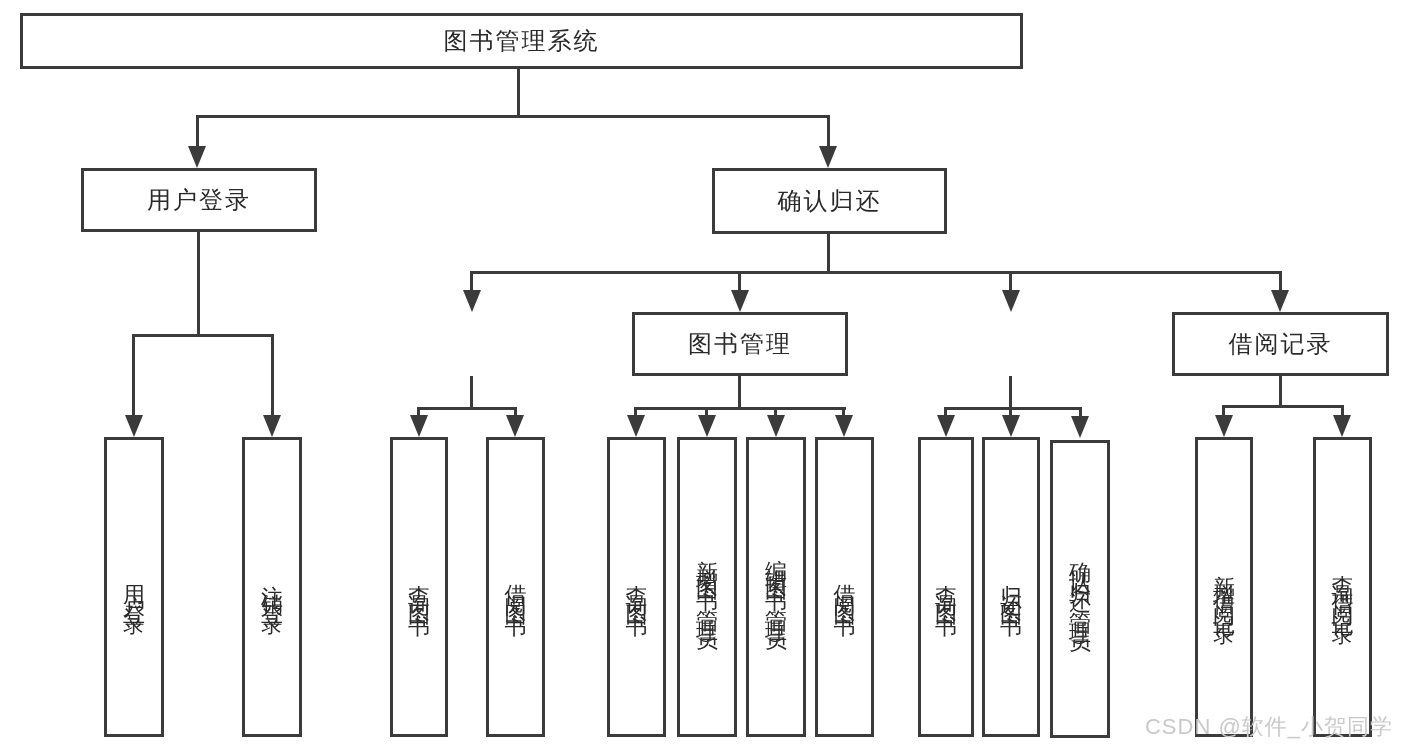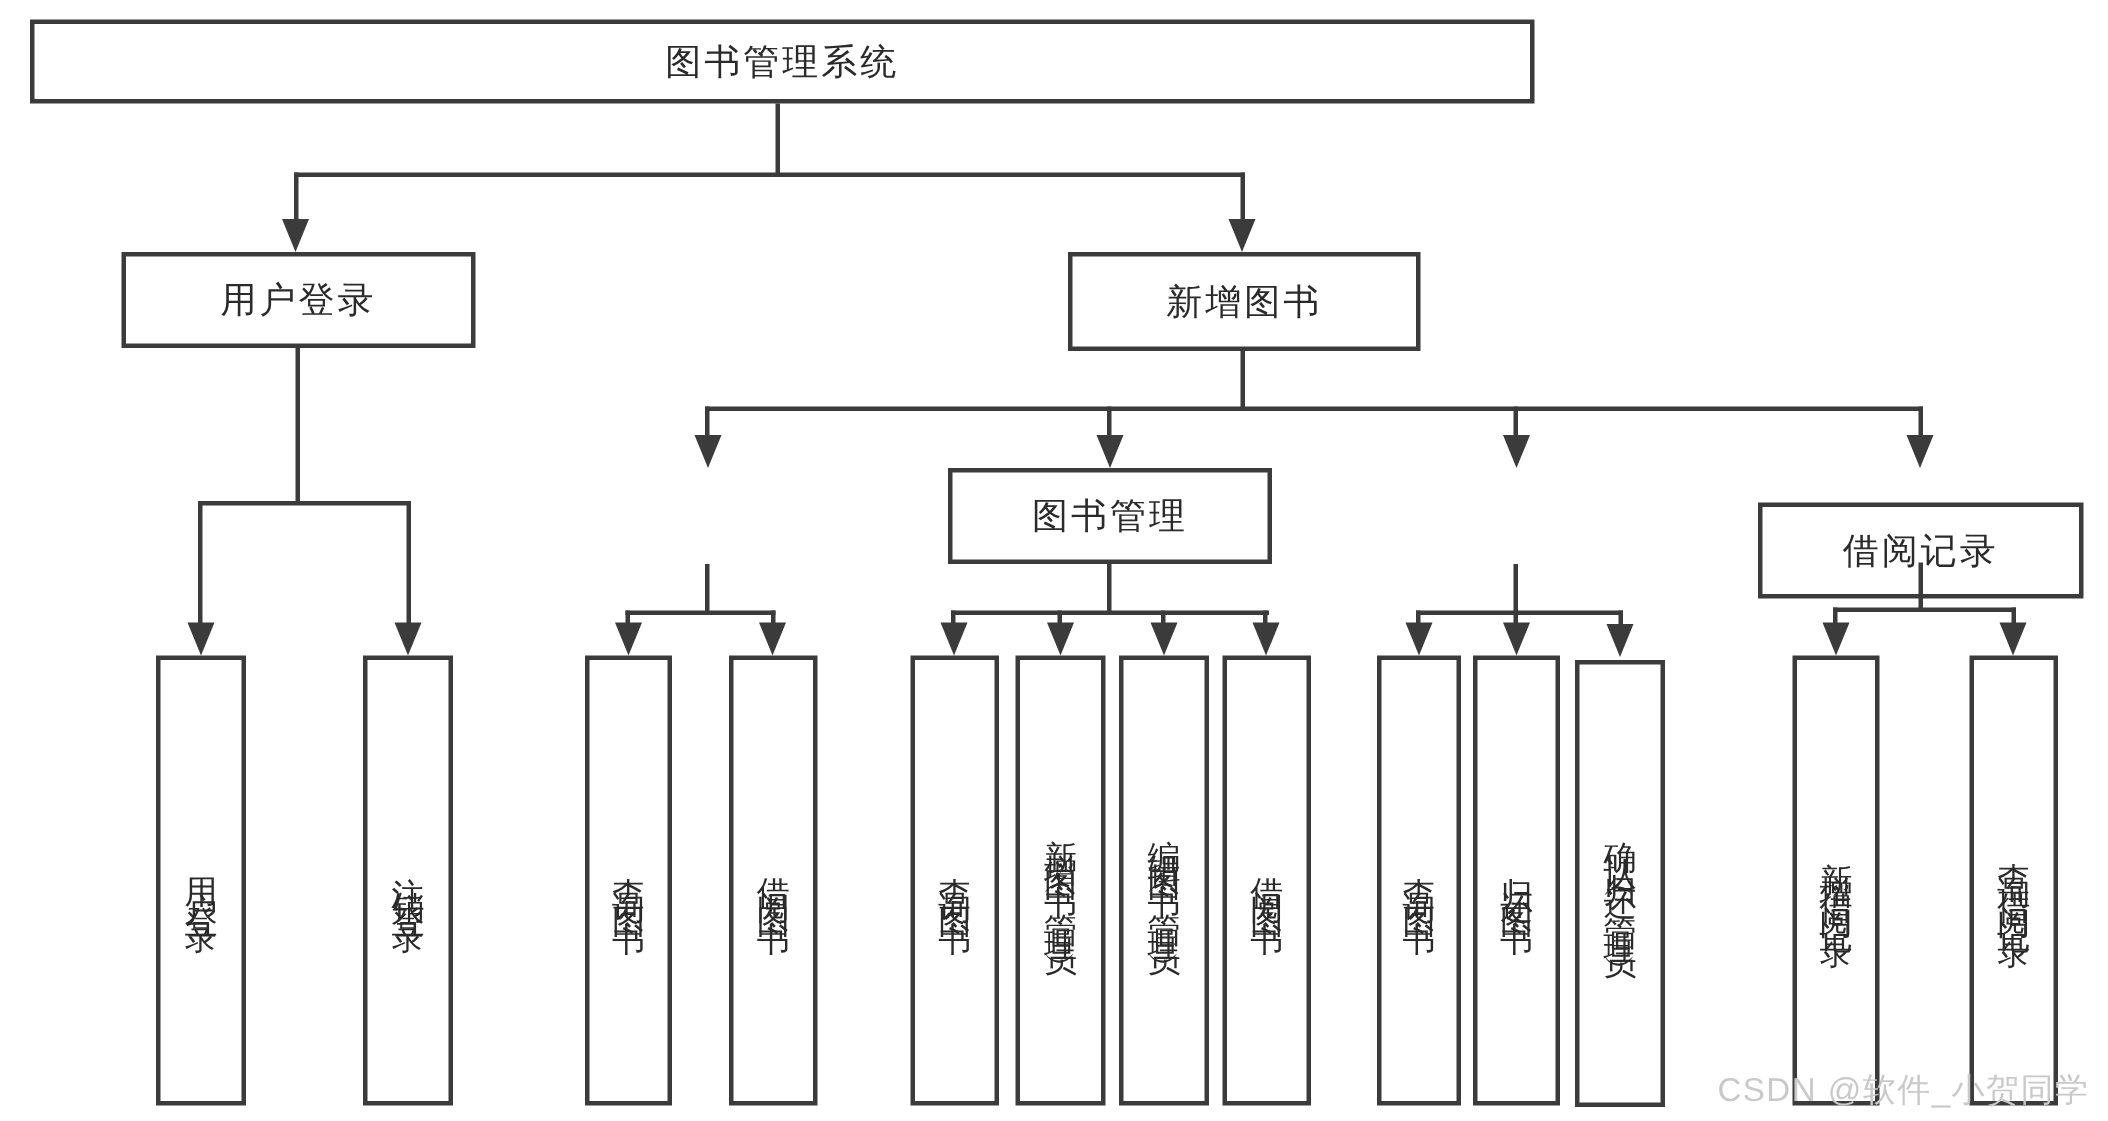--- a/index.html
+++ b/index.html
@@ -34,27 +34,27 @@
 <div class="canvas">
 
   <div class="box" style="left:20px;top:13px;width:1003px;height:56px;">
     <span class="hlabel">图书管理系统</span>
   </div>
 
   <div class="box" style="left:81px;top:168px;width:236px;height:64px;">
     <span class="hlabel">用户登录</span>
   </div>
   <div class="box" style="left:712px;top:168px;width:235px;height:66px;">
-    <span class="hlabel">新增图书</span>
+    <span class="hlabel">确认归还</span>
   </div>
 
   <div class="box" style="left:632px;top:312px;width:216px;height:64px;">
     <span class="hlabel">图书管理</span>
   </div>
-  <div class="box" style="left:1172px;top:312px;width:217px;height:64px;margin-top:23px;">
+  <div class="box" style="left:1172px;top:312px;width:217px;height:64px;">
     <span class="hlabel">借阅记录</span>
   </div>
 
   <div class="box" style="left:104px;top:437px;width:60px;height:300px;">
     <span class="vlabel">用户登录</span>
   </div>
   <div class="box" style="left:242px;top:437px;width:60px;height:300px;">
     <span class="vlabel">注销登录</span>
   </div>
 

